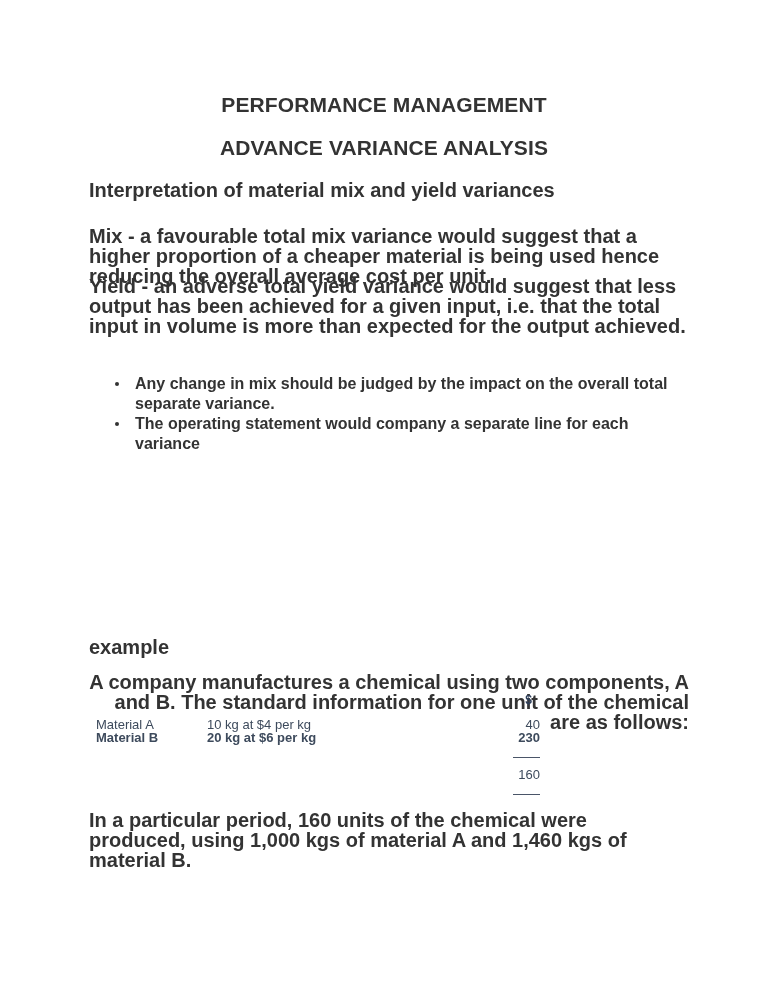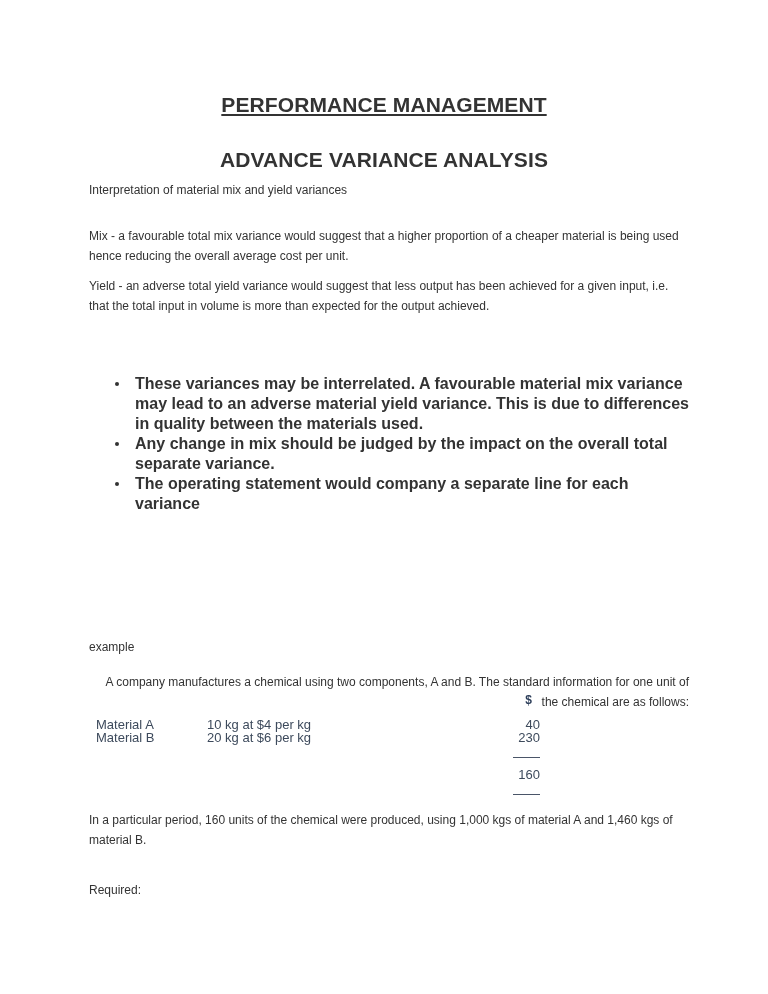--- a/index.html
+++ b/index.html
@@ -26,28 +26,28 @@
       position: absolute;
       left: 0;
       width: 768px;
       text-align: center;
       font-weight: bold;
       font-size: 21px;
       color: #333333;
       margin: 0;
       letter-spacing: 0.1px;
     }
-    .title-1 { top: 93px; text-decoration: underline; }
-    .title-2 { top: 136px; margin-top: 12px; }
+    .title-1 { top: 93px; }
+    .title-2 { top: 136px; }
     .para {
       position: absolute;
       left: 89px;
       width: 600px;
-      font-weight: normal;
-      font-size: 12px;
+      font-weight: bold;
+      font-size: 20px;
       line-height: 20px;
       color: #333333;
       margin: 0;
     }
     .p-heading { top: 180px; }
     .p-mix { top: 226px; }
     .p-yield { top: 276px; }
     .bullets {
       position: absolute;
       left: 89px;
@@ -135,52 +135,47 @@
   <h1 class="title title-1">PERFORMANCE MANAGEMENT</h1>
   <h2 class="title title-2">ADVANCE VARIANCE ANALYSIS</h2>
 
   <p class="para p-heading">Interpretation of material mix and yield variances</p>
   <p class="para p-mix">Mix - a favourable total mix variance would suggest that a higher proportion of a cheaper material is being used hence reducing the overall average cost per unit.</p>
   <p class="para p-yield">Yield - an adverse total yield variance would suggest that less output has been achieved for a given input, i.e. that the total input in volume is more than expected for the output achieved.</p>
 
   <ul class="bullets">
     <li>
       <span class="dot"></span>
-      <span>These variances may be interrelated. A favourable material mix variance may lead to an adverse material yield variance. This is due to differences in quality between the materials used.</span>
-    </li>
-    <li>
-      <span class="dot"></span>
       <span>Any change in mix should be judged by the impact on the overall total separate variance.</span>
     </li>
     <li>
       <span class="dot"></span>
       <span>The operating statement would company a separate line for each variance</span>
     </li>
   </ul>
 
   <p class="para p-example">example</p>
   <p class="para p-company">A company manufactures a chemical using two components, A and B. The standard information for one unit of the chemical are as follows:</p>
 
   <div class="std-table">
     <div class="row" style="top:0px;">
       <span class="currency">$</span>
     </div>
     <div class="row" style="top:24px;">
       <span class="c-name">Material A</span>
       <span class="c-desc">10 kg at $4 per kg</span>
       <span class="c-amt">40</span>
     </div>
-    <div class="row" style="top:37px;">
+    <div class="row" style="top:37px;font-weight:bold;">
       <span class="c-name">Material B</span>
       <span class="c-desc">20 kg at $6 per kg</span>
       <span class="c-amt">230</span>
     </div>
     <div class="rule" style="top:64px;"></div>
     <div class="row" style="top:74px;">
       <span class="c-amt">160</span>
     </div>
     <div class="rule" style="top:101px;"></div>
   </div>
 
   <p class="para p-period">In a particular period, 160 units of the chemical were produced, using 1,000 kgs of material A and 1,460 kgs of material B.</p>
-  <p class="para p-required">Required:</p>
 
 </div>
 
 </body></html>

